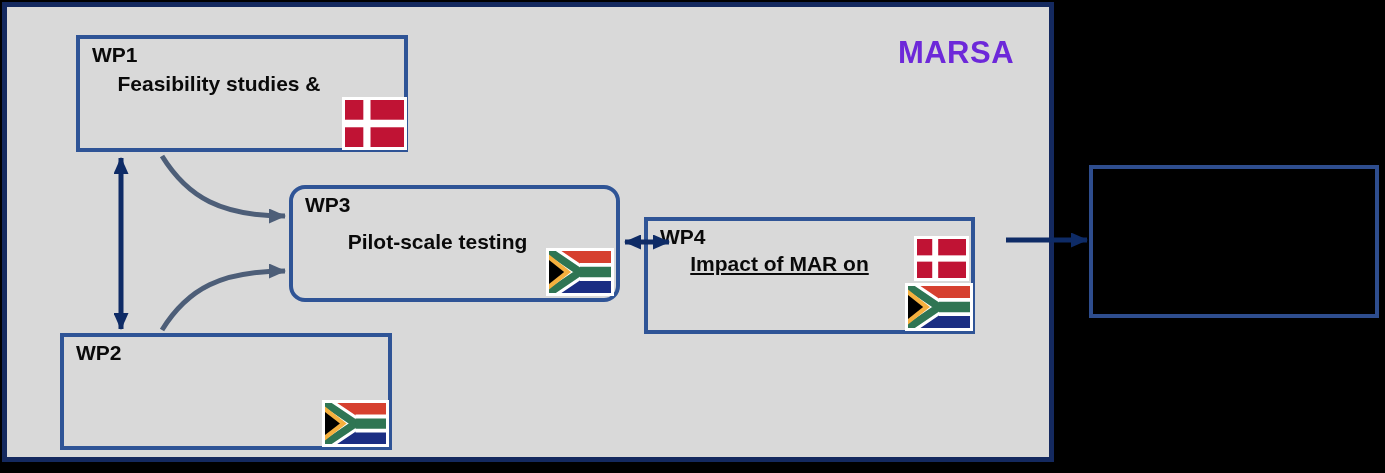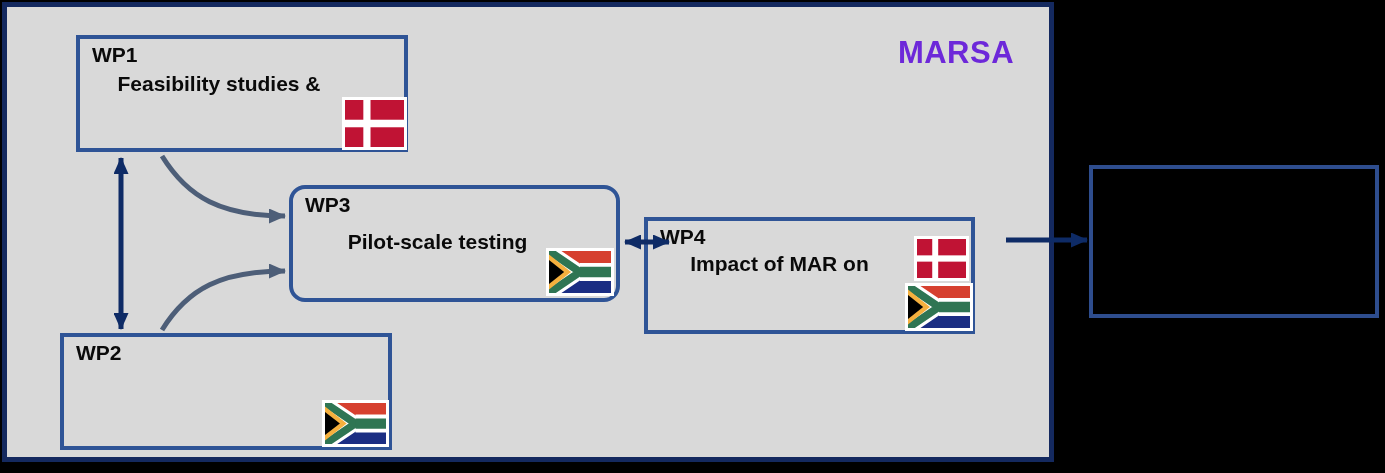--- a/index.html
+++ b/index.html
@@ -29,21 +29,21 @@
     position:absolute;left:12px;top:4px;
     font-size:21px;font-weight:bold;
   }
   .wp-lines{
     position:absolute;left:0;text-align:center;
     font-size:21px;font-weight:bold;line-height:30px;
   }
   .wp1 .wp-lines{top:30px;right:46px;}
   .wp2 .wp-lines{top:30px;right:46px;}
   .wp3 .wp-lines{top:38px;right:34px;}
-  .wp4 .wp-lines{top:28px;right:60px;}
+  .wp4 .wp-lines{top:28px;right:60px;text-decoration:underline;}
   .flag{
     position:absolute;background:#fff;padding:3px;box-sizing:border-box;
   }
   .flag svg{display:block;width:100%;height:100%;}
   .flag-wp1-dk{left:262px;top:58px;width:65px;height:53px;}
   .flag-wp2-za{left:258px;top:63px;width:67px;height:47px;}
   .flag-wp3-za{left:253px;top:59px;width:68px;height:48px;}
   .flag-wp4-dk{left:266px;top:15px;width:55px;height:45px;}
   .flag-wp4-za{left:257px;top:62px;width:68px;height:48px;}
   .outcome{

